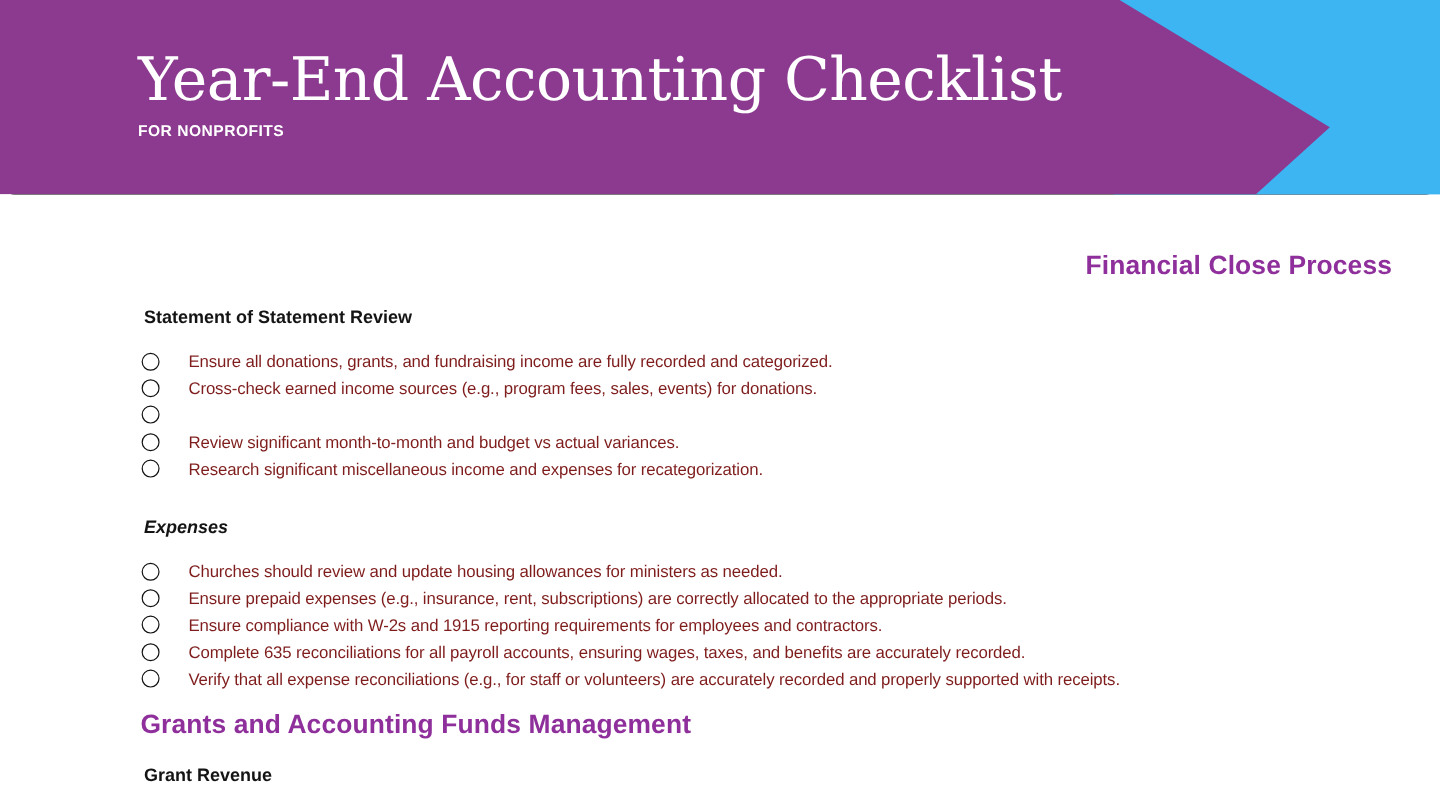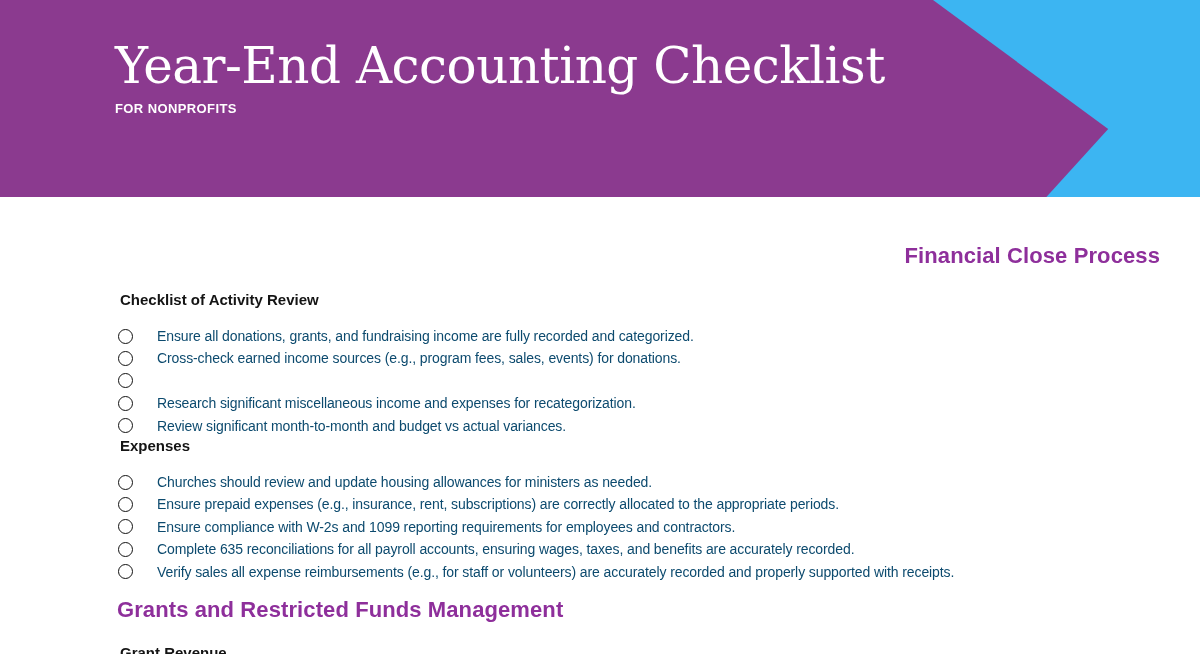--- a/index.html
+++ b/index.html
@@ -7,21 +7,21 @@
     position: relative;
     width: 1200px;
     height: 654px;
     overflow: hidden;
     background: #ffffff;
     font-family: "Liberation Sans", sans-serif;
     color: #1c1c1c;
   }
 
   
-  .banner { position: relative; width: 100%; height: 197px; background: #000000; border-radius: 12px; }
+  .banner { position: relative; width: 100%; height: 162px; background: #000000; border-radius: 12px; }
   .banner-blue {
     position: absolute; top: 0; right: 0;
     width: 272px; height: 100%;
   }
   .banner-purple {
     position: absolute; inset: 0;
     clip-path: polygon(0 0, 77.75% 0, 92.35% 65.5%, 87.2% 100%, 0 100%);
   }
   .banner-text { position: absolute; left: 115px; top: 36px; color: #ffffff; }
   .banner-text h1 {
@@ -74,89 +74,89 @@
     background: #ffffff;
     flex: 0 0 auto;
     cursor: pointer;
   }
   .item-text {
     margin-left: 24px;
     font-size: 14px;
     line-height: 22.4px;
     letter-spacing: -0.1px;
     white-space: nowrap;
-    color: #0c4a6e;
+    color: #7f1d1d;
   }
   
   .gap-sub-after-heading { margin-top: 25px; }
-  .gap-sub-after-list { margin-top: 1px; }
+  .gap-sub-after-list { margin-top: 30px; font-style: italic; }
   .gap-sub-after-heading2 { margin-top: 24px; }
 </style>
 </head>
 <body>
 
 <div class="page">
 
   <header class="banner">
     <div class="banner-blue" style="background: rgb(60, 181, 242);"></div>
     <div class="banner-purple" style="background: rgb(139, 58, 143);"></div>
     <div class="banner-text" style="color: rgb(255, 255, 255);">
       <h1>Year-End Accounting Checklist</h1>
       <div class="banner-subtitle">FOR NONPROFITS</div>
     </div>
   </header>
 
   <main class="content" id="content">
       <section>
         <h2 class="sec-heading first" style="color: rgb(142, 47, 155); text-align: right;">Financial Close Process</h2>
-        <h3 class="sub-heading gap-sub-after-heading">Checklist of Activity Review</h3>
+        <h3 class="sub-heading gap-sub-after-heading">Statement of Statement Review</h3>
         <ul class="items">
           <li class="item">
             <span class="checkbox" role="checkbox" aria-checked="false"></span>
             <span class="item-text">Ensure all donations, grants, and fundraising income are fully recorded and categorized.</span>
           </li>
           <li class="item">
             <span class="checkbox" role="checkbox" aria-checked="false"></span>
             <span class="item-text">Cross-check earned income sources (e.g., program fees, sales, events) for donations.</span>
           </li>
           <li class="item">
             <span class="checkbox" role="checkbox" aria-checked="false"></span>
           </li>
           <li class="item">
             <span class="checkbox" role="checkbox" aria-checked="false"></span>
-            <span class="item-text">Research significant miscellaneous income and expenses for recategorization.</span>
+            <span class="item-text">Review significant month-to-month and budget vs actual variances.</span>
           </li>
           <li class="item">
             <span class="checkbox" role="checkbox" aria-checked="false"></span>
-            <span class="item-text">Review significant month-to-month and budget vs actual variances.</span>
+            <span class="item-text">Research significant miscellaneous income and expenses for recategorization.</span>
           </li>
         </ul>
         <h3 class="sub-heading gap-sub-after-list">Expenses</h3>
         <ul class="items">
           <li class="item">
             <span class="checkbox" role="checkbox" aria-checked="false"></span>
             <span class="item-text">Churches should review and update housing allowances for ministers as needed.</span>
           </li>
           <li class="item">
             <span class="checkbox" role="checkbox" aria-checked="false"></span>
             <span class="item-text">Ensure prepaid expenses (e.g., insurance, rent, subscriptions) are correctly allocated to the appropriate periods.</span>
           </li>
           <li class="item">
             <span class="checkbox" role="checkbox" aria-checked="false"></span>
-            <span class="item-text">Ensure compliance with W-2s and 1099 reporting requirements for employees and contractors.</span>
+            <span class="item-text">Ensure compliance with W-2s and 1915 reporting requirements for employees and contractors.</span>
           </li>
           <li class="item">
             <span class="checkbox" role="checkbox" aria-checked="false"></span>
             <span class="item-text">Complete 635 reconciliations for all payroll accounts, ensuring wages, taxes, and benefits are accurately recorded.</span>
           </li>
           <li class="item">
             <span class="checkbox" role="checkbox" aria-checked="false"></span>
-            <span class="item-text">Verify sales all expense reimbursements (e.g., for staff or volunteers) are accurately recorded and properly supported with receipts.</span>
+            <span class="item-text">Verify that all expense reconciliations (e.g., for staff or volunteers) are accurately recorded and properly supported with receipts.</span>
           </li>
         </ul>
       </section>
       <section>
-        <h2 class="sec-heading later" style="color: rgb(142, 47, 155);">Grants and Restricted Funds Management</h2>
+        <h2 class="sec-heading later" style="color: rgb(142, 47, 155);">Grants and Accounting Funds Management</h2>
         <h3 class="sub-heading gap-sub-after-heading2">Grant Revenue</h3>
       </section>
     </main>
 
 </div>
 
 </body></html>

